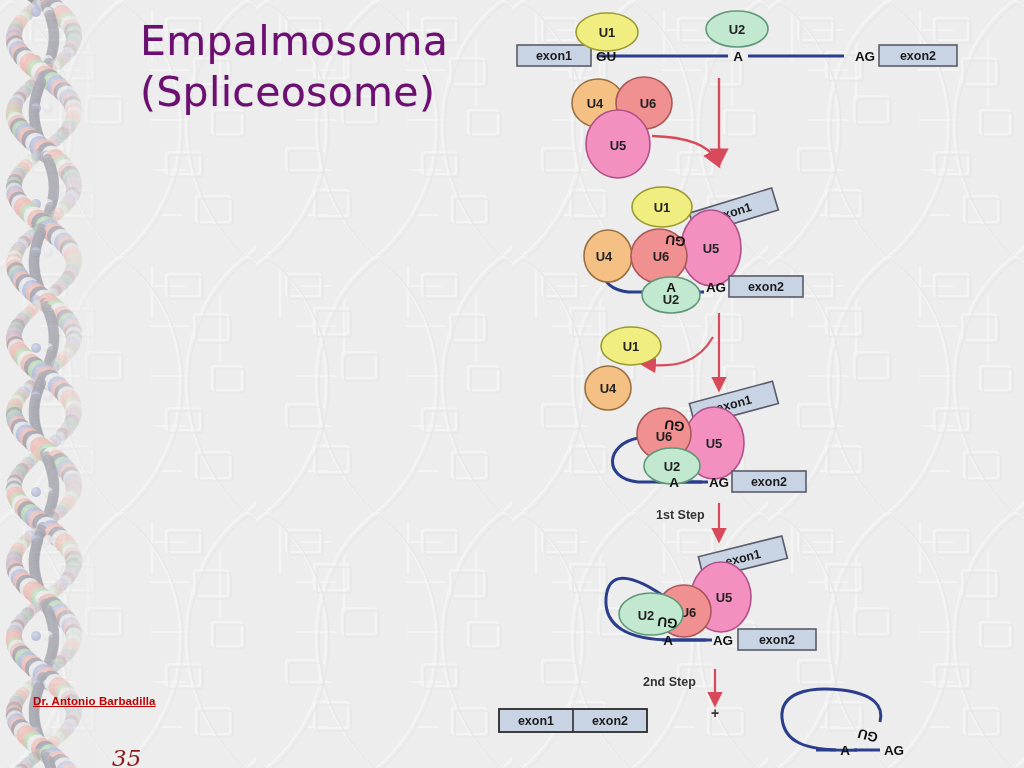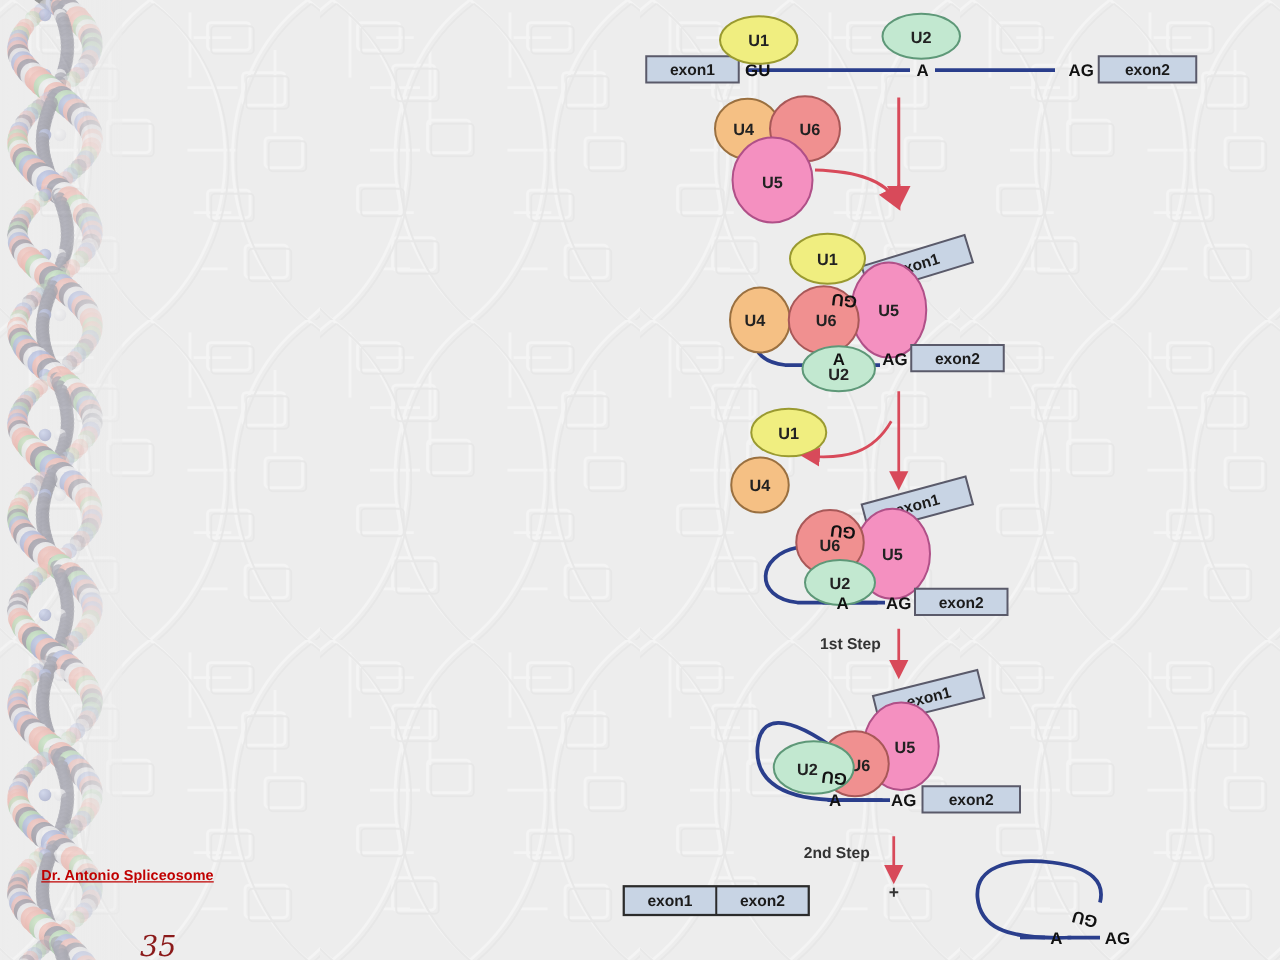--- a/index.html
+++ b/index.html
@@ -952,20 +952,24 @@
           <circle cx="73.5" cy="783.2" r="8.7" fill="url(#atomR)" opacity="0.74"></circle>
           <circle cx="53.8" cy="783.2" r="5.5" fill="url(#atomD)" opacity="0.75"></circle>
           <circle cx="14.0" cy="786.4" r="8.1" fill="url(#atomW)" opacity="0.69"></circle>
           <circle cx="74.0" cy="786.4" r="8.4" fill="url(#atomR)" opacity="0.71"></circle>
           <circle cx="54.0" cy="786.4" r="5.5" fill="url(#atomD)" opacity="0.75"></circle>
         </g>
       <rect x="0" y="0" width="98" height="768" fill="url(#fadeR)"></rect>
     </svg>
   </div>
 
+  <div class="title">
+    <span>Empalmosoma</span>
+    <span class="l2">(Spliceosome)</span>
+  </div>
 
   <div class="diagram">
     <svg width="548" height="768" viewBox="0 0 548 768">
       <defs>
         <marker id="redArrow" markerWidth="9" markerHeight="9" refX="4" refY="4.5" orient="auto">
           <path d="M0,0.5 L8,4.5 L0,8.5 z" fill="#D84A5A"></path>
         </marker>
         <marker id="redArrowS" markerWidth="8" markerHeight="8" refX="3.6" refY="4" orient="auto">
           <path d="M0,0.5 L7,4 L0,7.5 z" fill="#D84A5A"></path>
         </marker>
@@ -1115,16 +1119,16 @@
         <path d="M381 750 C 325 752, 308 740, 306 718 C 304 694, 330 686, 366 690 C 398 694, 408 706, 404 722" fill="none" stroke="#2A3E8C" stroke-width="3"></path>
         <line x1="340" y1="750" x2="360" y2="750" stroke="#2A3E8C" stroke-width="3"></line>
         <line x1="378" y1="750" x2="404" y2="750" stroke="#2A3E8C" stroke-width="3"></line>
         <text class="lbl lbl-seq" x="393" y="731" text-anchor="middle" transform="rotate(195 393 731)">GU</text>
         <text class="lbl lbl-seq" x="369" y="755" text-anchor="middle">A</text>
         <text class="lbl lbl-seq" x="418" y="755" text-anchor="middle">AG</text>
       </g>
     </svg>
   </div>
 
-  <div class="author">Dr. Antonio Spliceosome</div>
+  <div class="author">Dr. Antonio Barbadilla</div>
   <div class="slide-num">35</div>
 
 </div>
 
 </body></html>

